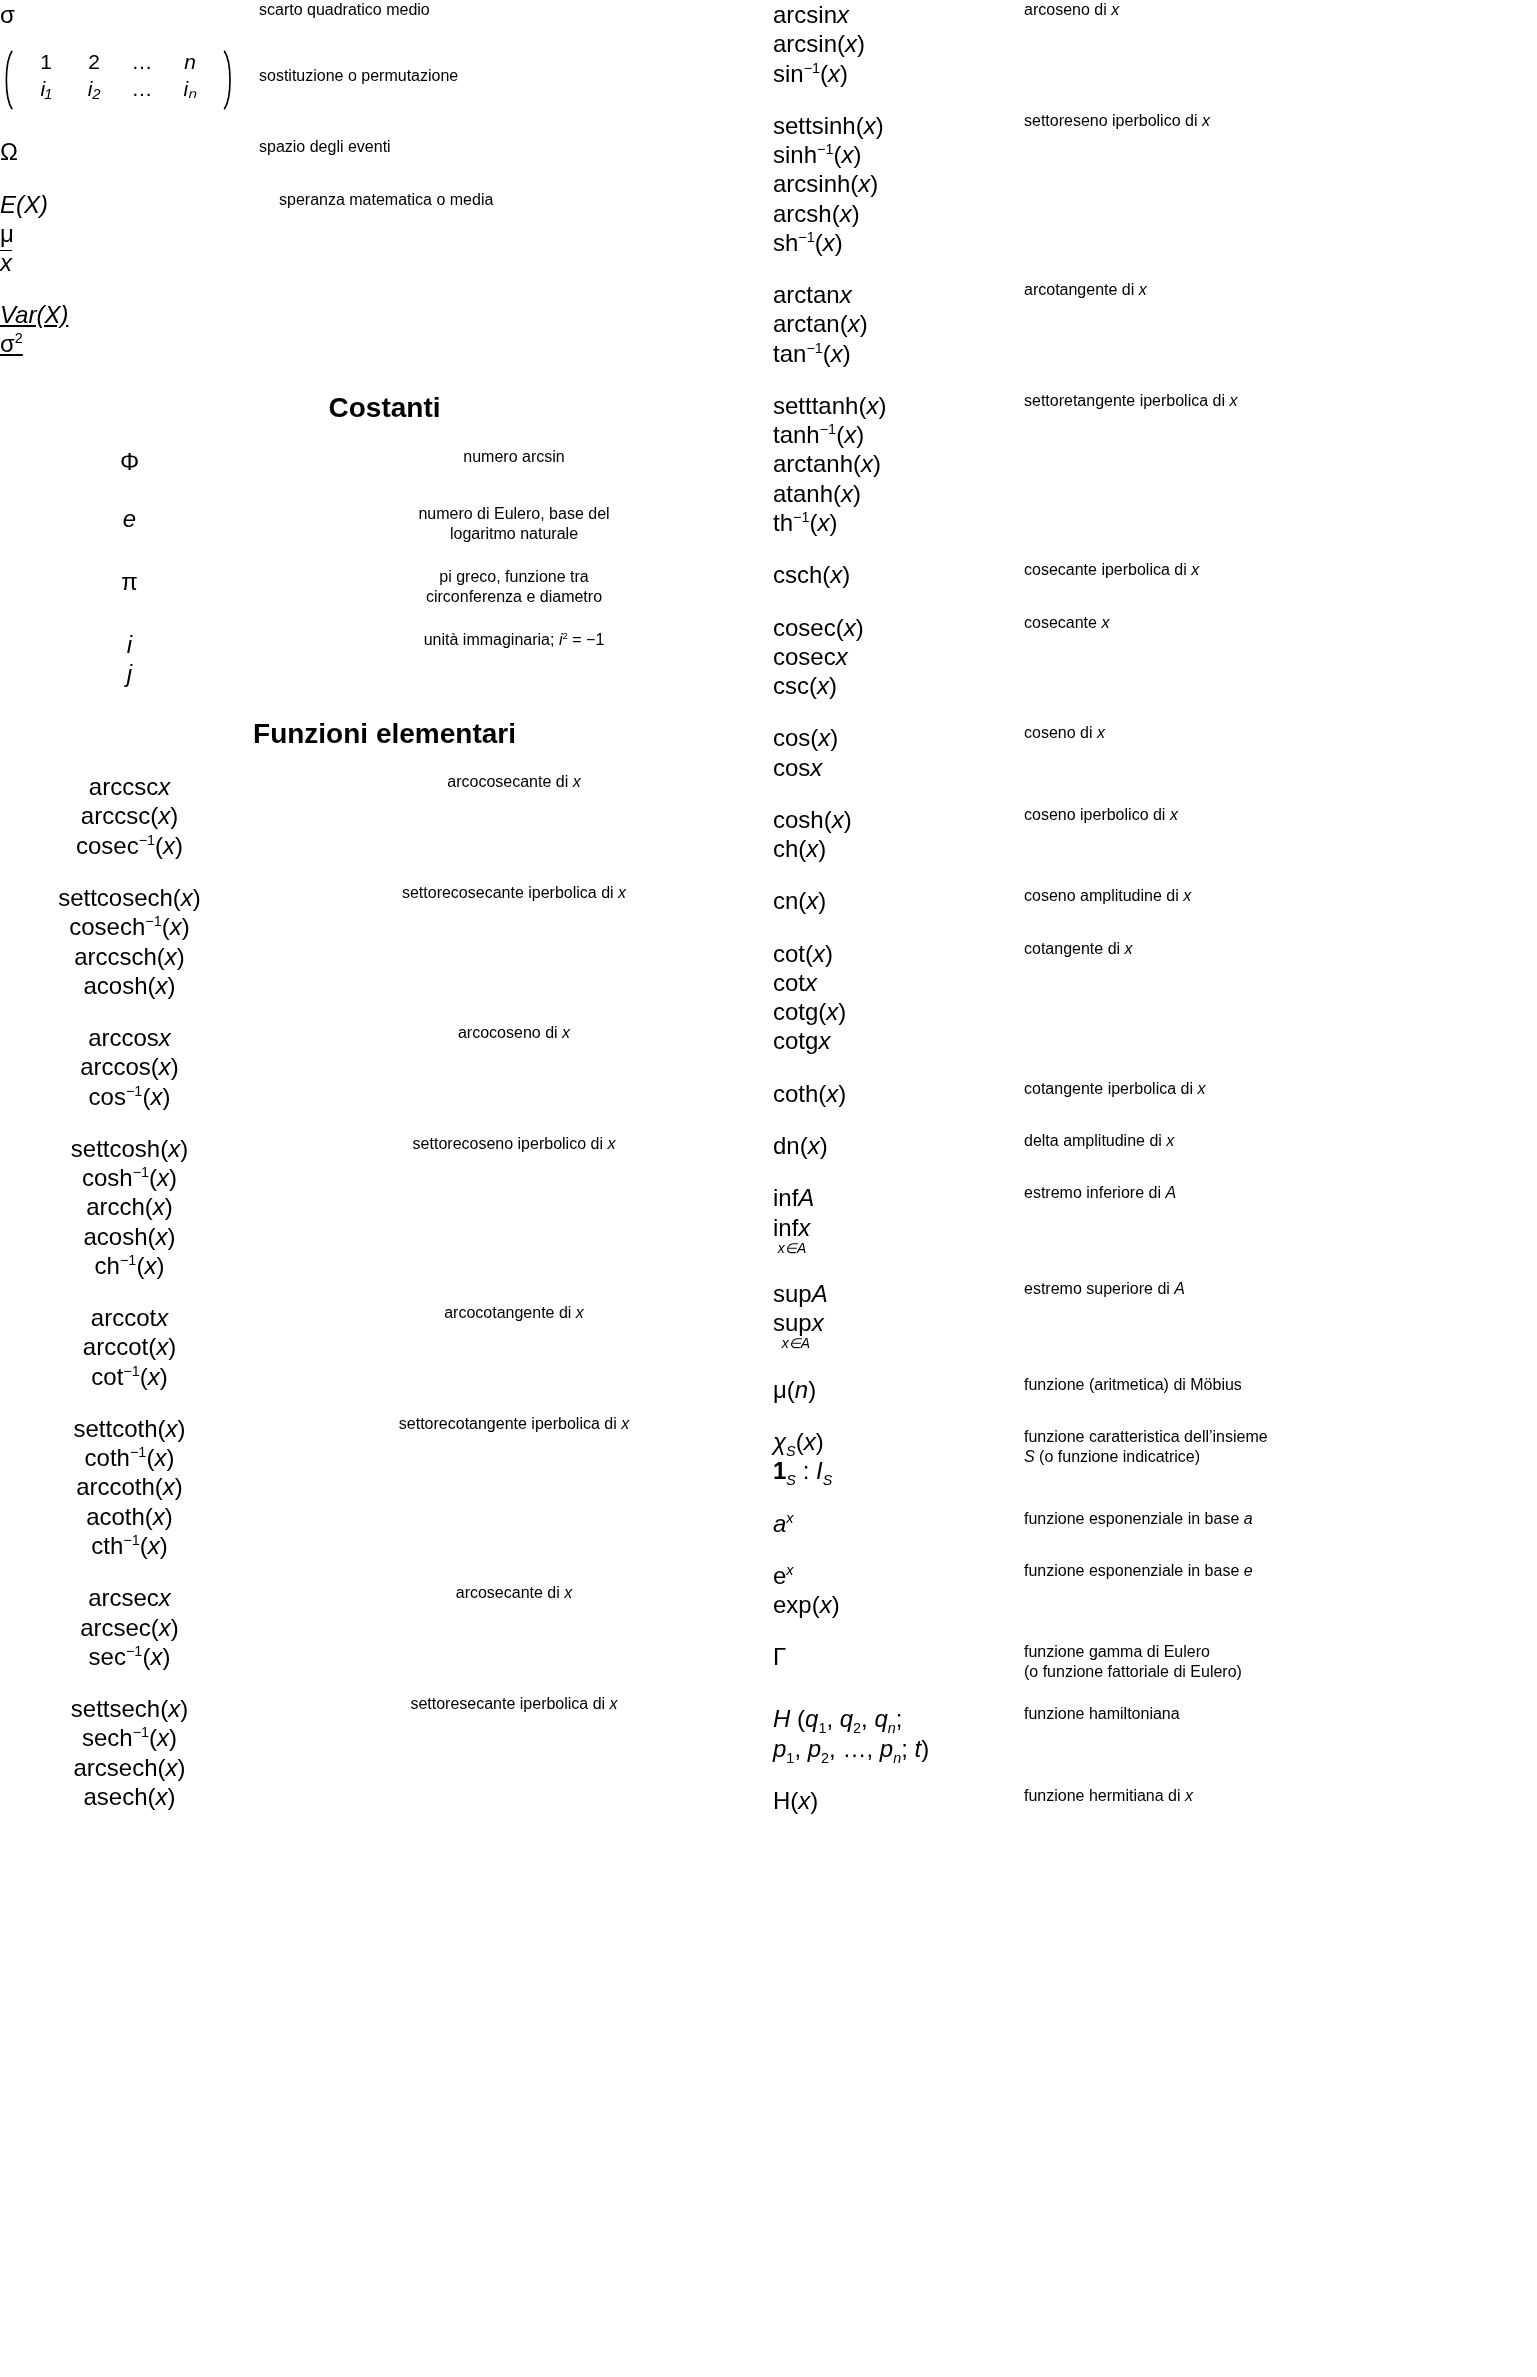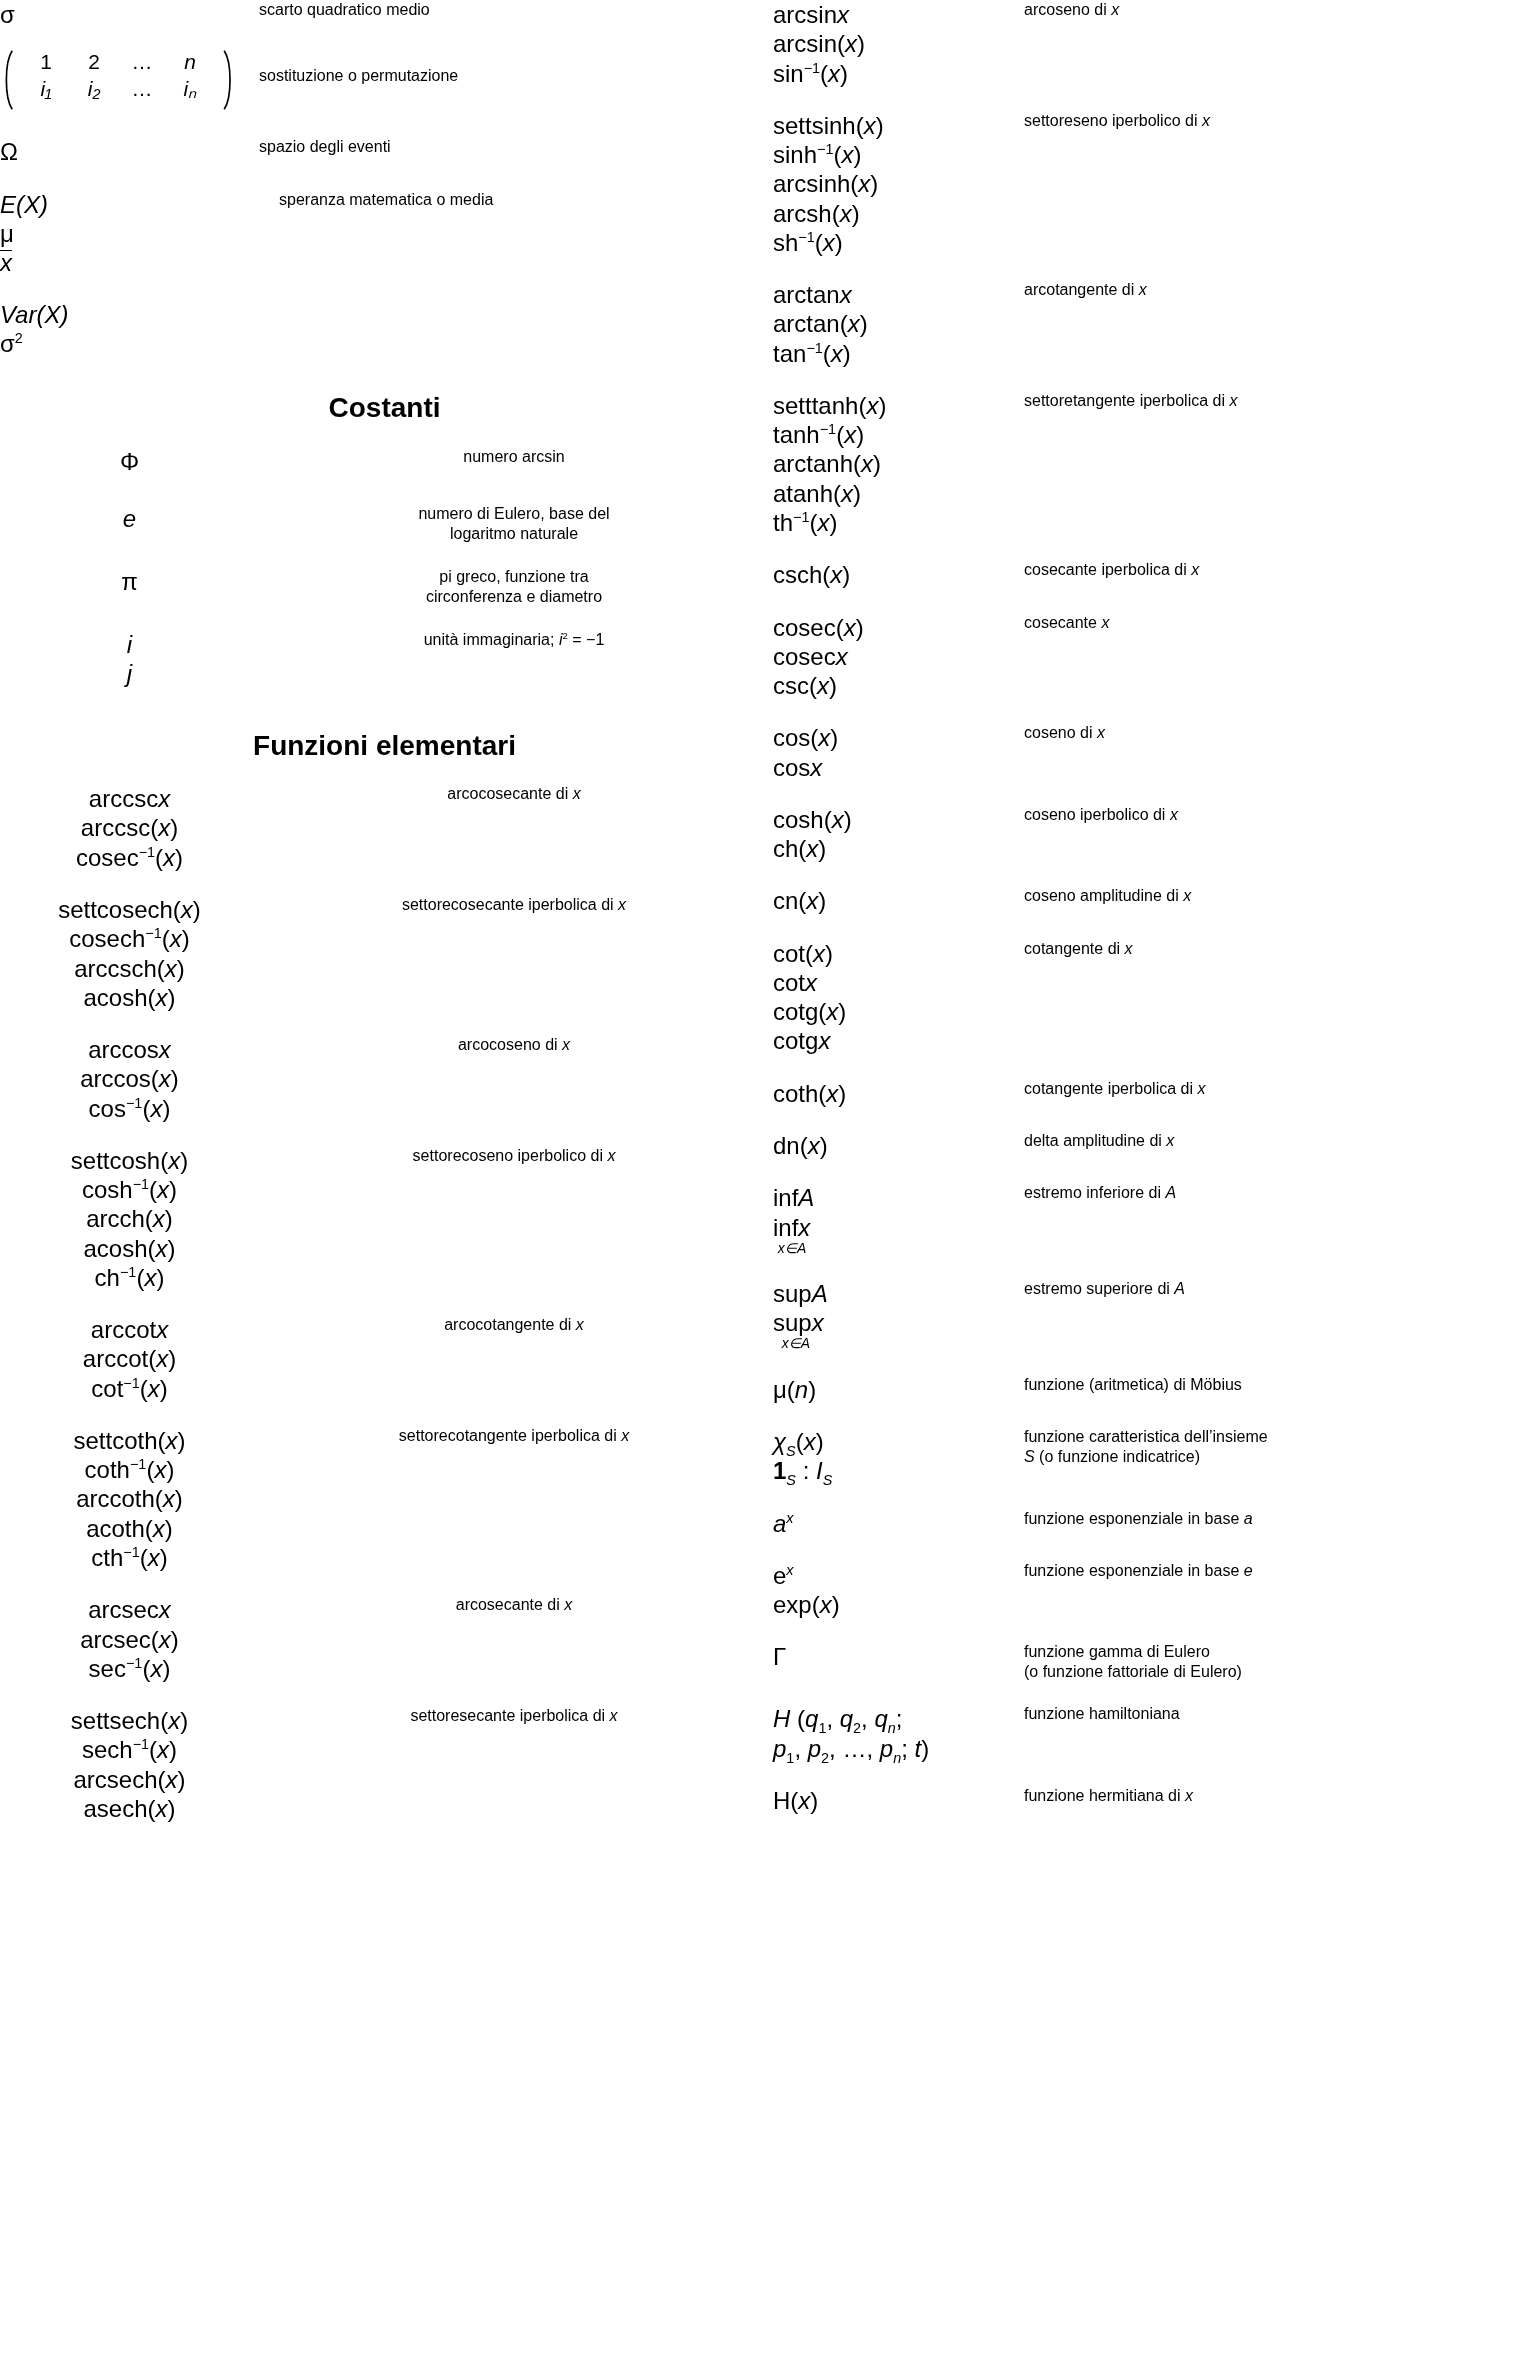--- a/index.html
+++ b/index.html
@@ -178,21 +178,21 @@
       <div class="sym">
         <span class="ln it">E(X)</span>
         <span class="ln">μ</span>
         <span class="ln"><span class="obar it">x</span></span>
       </div>
       <div class="desc">
         <span class="ln">speranza matematica o media</span>
       </div>
     </div>
 
-    <div class="entry" style="margin-bottom:11px;">
+    <div class="entry" style="margin-bottom:11px;text-decoration:underline;">
       <div class="sym">
         <span class="ln it">Var(X)</span>
         <span class="ln">σ<sup>2</sup></span>
       </div>
     </div>
 
     <div class="section-wrap" style="margin-top:33px;">
       <h2 class="section">Costanti</h2>
 
       <div class="entry" style="margin-bottom:28px;">
@@ -228,21 +228,21 @@
         <div class="sym">
           <span class="ln it">i</span>
           <span class="ln it">j</span>
         </div>
         <div class="desc">
           <span class="ln">unità immaginaria; <i>i</i><sup>2</sup> = −1</span>
         </div>
       </div>
     </div>
 
-    <div class="section-wrap" style="margin-top:40px;">
+    <div class="section-wrap" style="margin-top:28px;">
       <h2 class="section">Funzioni elementari</h2>
 
       <div class="entry">
         <div class="sym">
           <span class="ln">arccsc<i>x</i></span>
           <span class="ln">arccsc(<i>x</i>)</span>
           <span class="ln">cosec<sup>−1</sup>(<i>x</i>)</span>
         </div>
         <div class="desc">
           <span class="ln">arcocosecante di <i>x</i></span>

